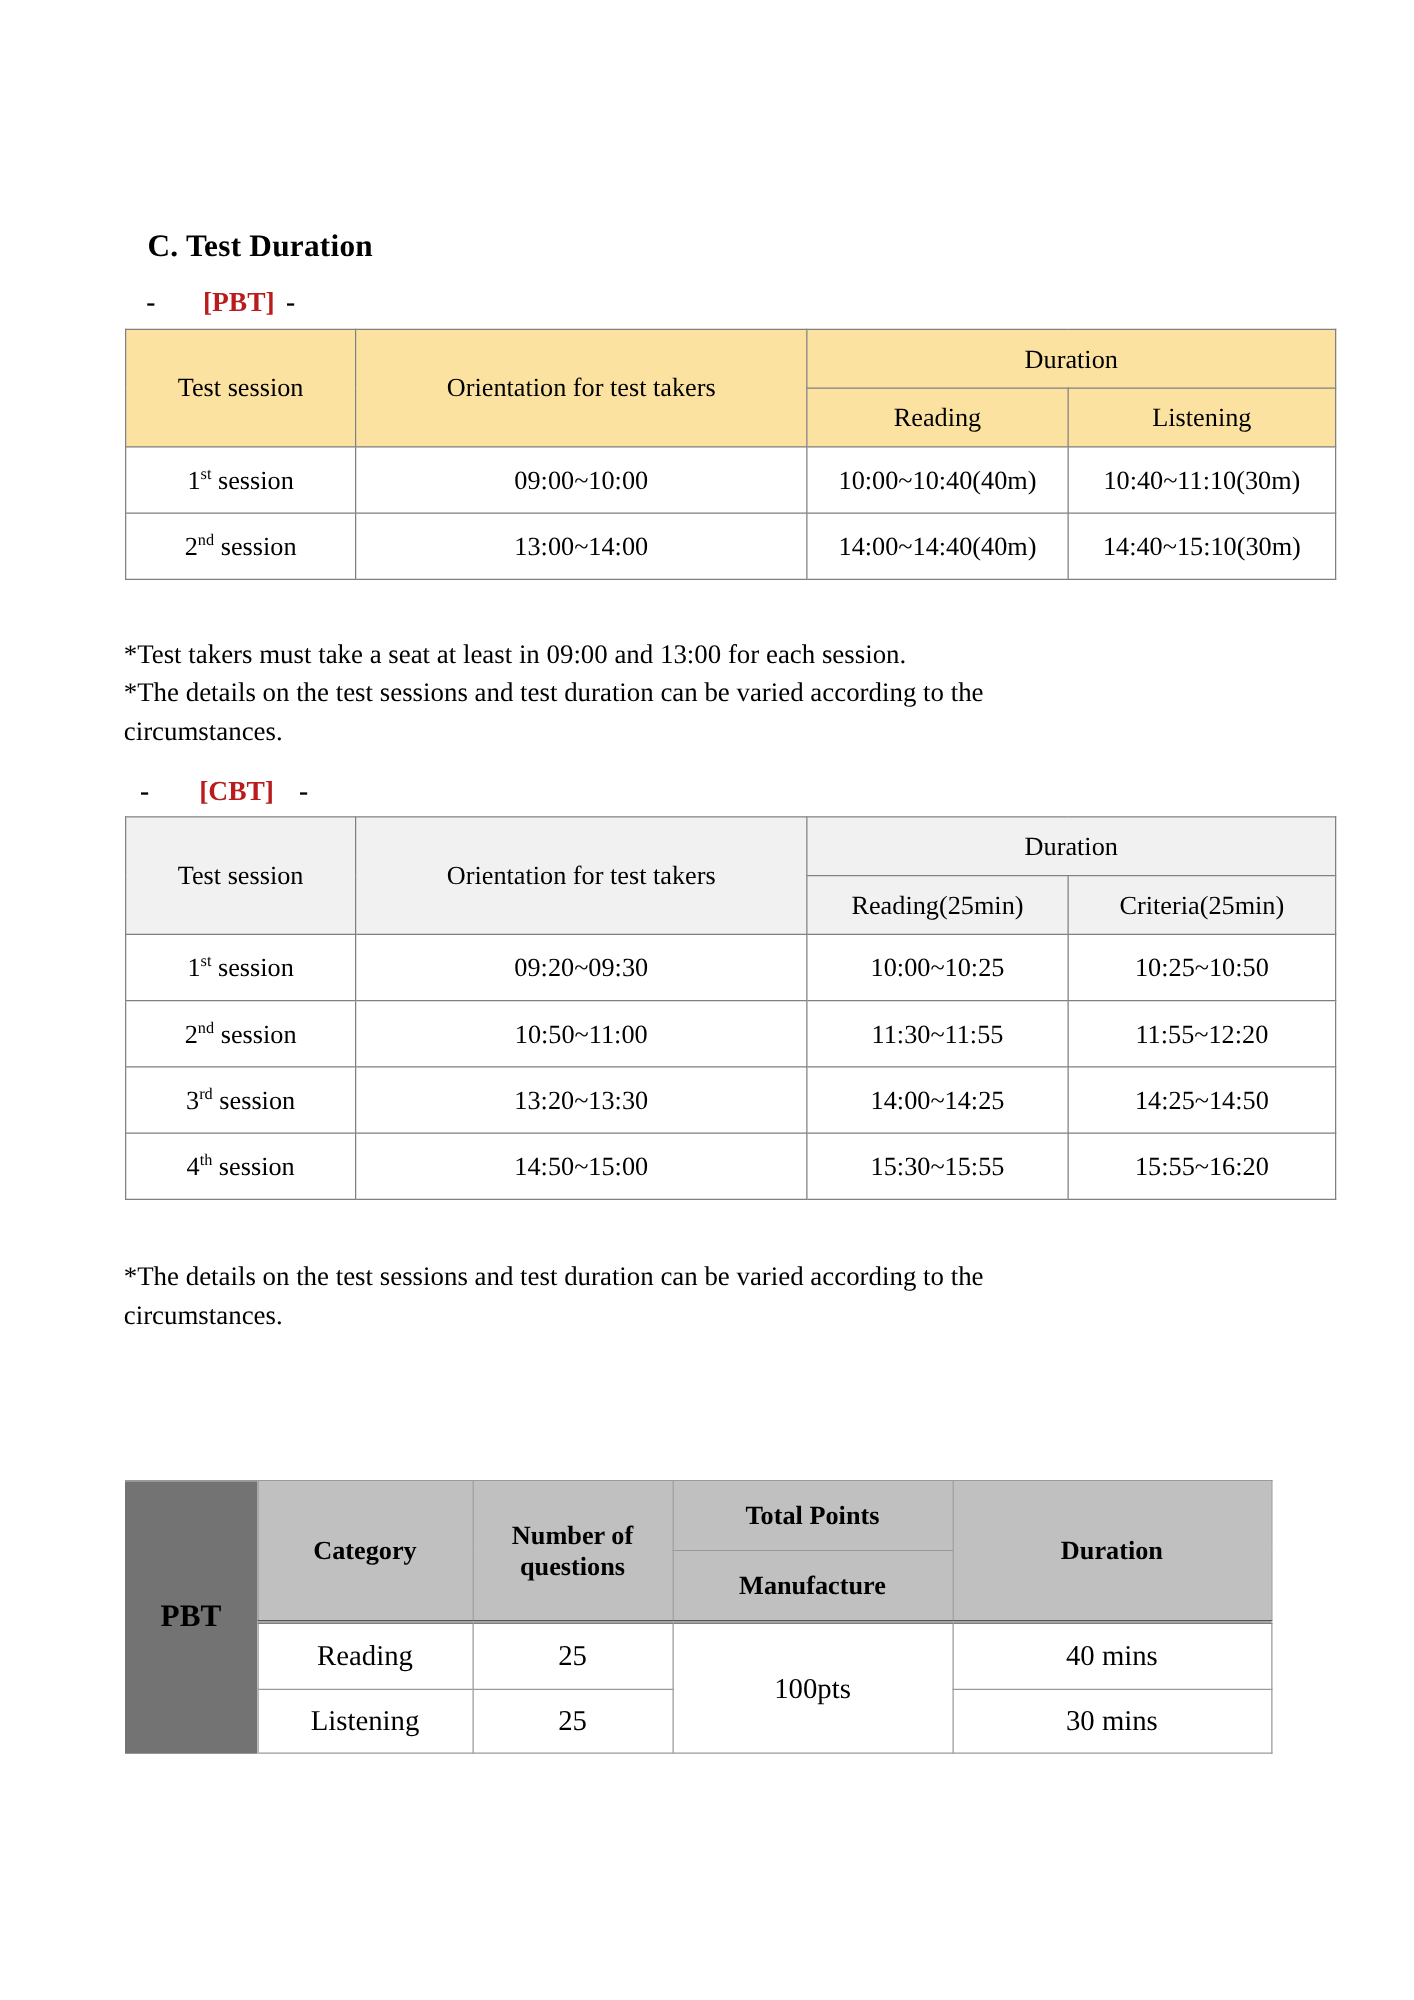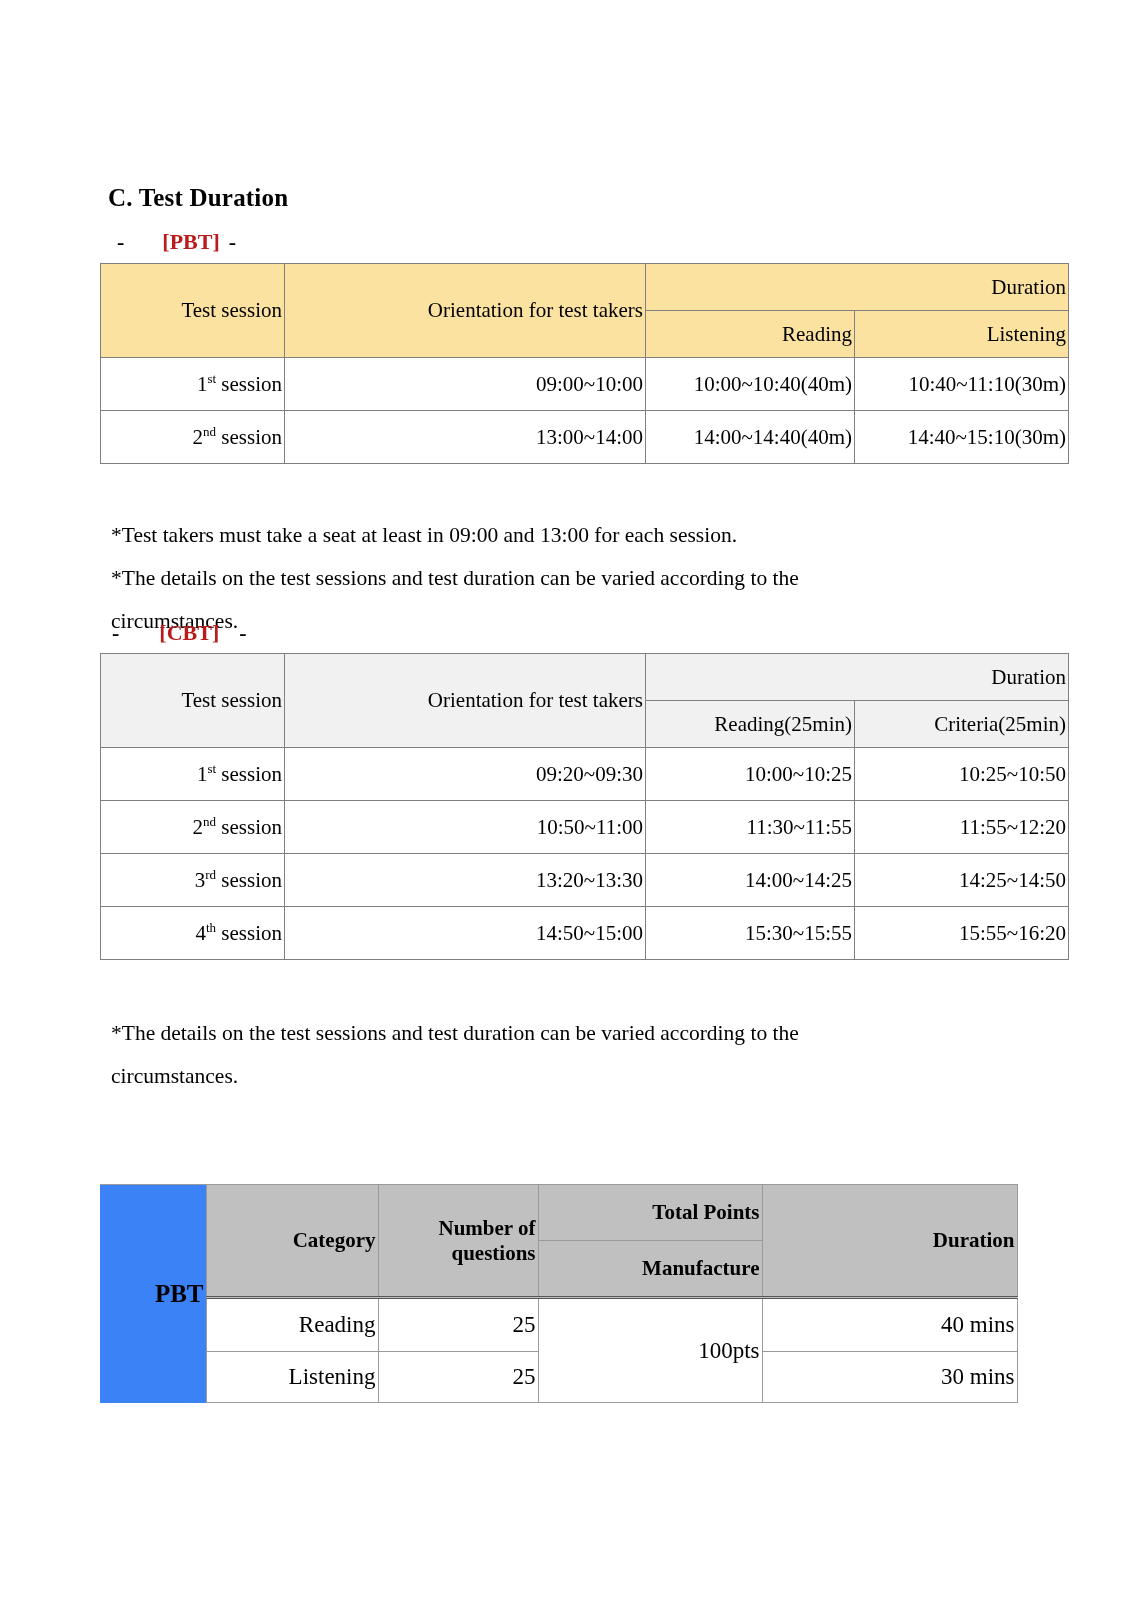--- a/index.html
+++ b/index.html
@@ -24,21 +24,21 @@
   }
 
   
   .section-heading {
     position: absolute;
     font-size: 25px;
     font-weight: bold;
     letter-spacing: 0.2px;
     white-space: nowrap;
   }
-  #heading-c { left: 108px; top: 184px; }
+  #heading-c { left: 118px; top: 184px; }
   #heading-d { left: 114px; top: 1147px; }
 
   .bullet-label {
     position: absolute;
     font-size: 22px;
     font-weight: bold;
     white-space: nowrap;
   }
   .bullet-label .dash {
     color: #000000;
@@ -59,31 +59,31 @@
   
   .notes {
     position: absolute;
     font-size: 21.5px;
     line-height: 31px;
     left: 99px;
     width: 830px;
   }
   #notes-pbt { top: 508px; }
   #notes-cbt { top: 1006px; }
-  .notes p { margin: 12px; }
+  .notes p { margin: 0; }
 
   
   table.doc-table {
     position: absolute;
     border-collapse: collapse;
     table-layout: fixed;
     font-size: 21px;
   }
   table.doc-table td {
-    text-align: right;
+    text-align: center;
     vertical-align: middle;
     padding: 0 2px;
     font-size: 21px;
     font-family: Liberation Serif, serif;
   }
   sup { font-size: 0.62em; vertical-align: super; line-height: 0; }
 
   
   #table-pbt {
     left: 100px;
@@ -121,21 +121,21 @@
     width: 917px;
   }
   #table-struct td {
     border: 1px solid #9a9a9a;
     font-weight: bold;
   }
   #table-struct .hd {
     background: #C0C0C0;
   }
   #table-struct .corner {
-    background: #3b82f6;
+    background: #737373;
     border-right: 1px solid #9a9a9a;
     border-top: 1px solid #9a9a9a;
     border-bottom: none;
     border-left: none;
     font-size: 25px;
   }
   #table-struct .data {
     background: #ffffff;
     font-weight: normal;
     font-size: 23px;

